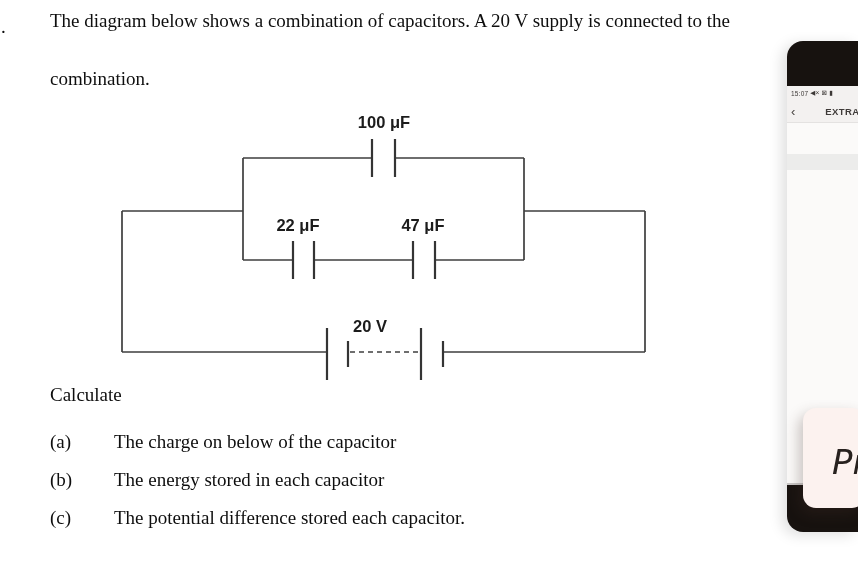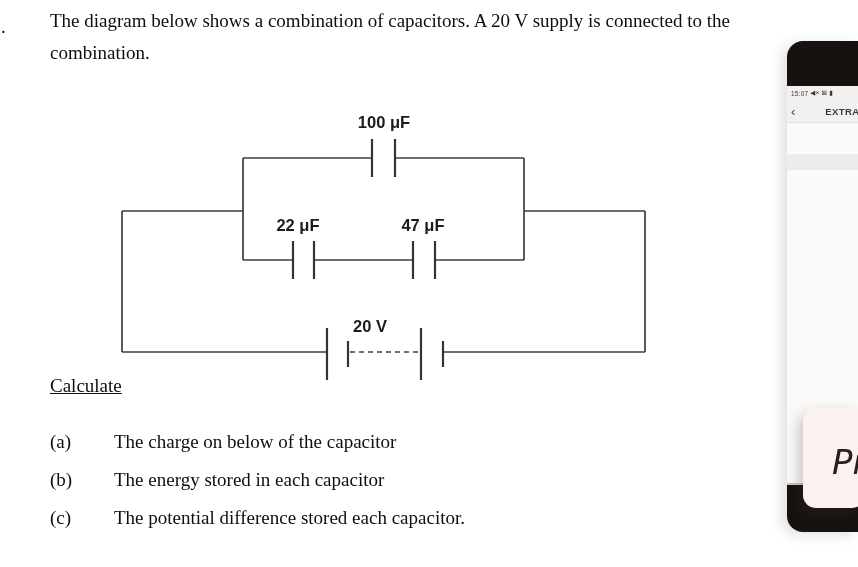--- a/index.html
+++ b/index.html
@@ -106,21 +106,21 @@
     color:#27211e;
     white-space:nowrap;
   }
 </style>
 </head>
 <body>
 
 <span class="abs serif" style="left:1px; top:14px;">.</span>
 
 <span class="abs serif" style="left:50px; top:8px;">The diagram below shows a combination of capacitors. A 20 V supply is connected to the</span>
-<span class="abs serif" style="left:50px; top:40px;text-align:center;">combination.</span>
+<span class="abs serif" style="left:50px; top:66px;text-align:center;">combination.</span>
 
 <svg id="circuit-svg" viewBox="0 0 858 567">
   <g>
 
     <path class="wire" d="M243 158 H372 M395 158 H524"></path>
 
     <path class="wire" d="M243 158 V260 M524 158 V260"></path>
 
     <path class="wire" d="M243 260 H293 M314 260 H413 M435 260 H524"></path>
 
@@ -145,21 +145,21 @@
     <path class="plate" d="M348 341 V367 M443 341 V367"></path>
     <path class="dashed" d="M350 352 H418"></path>
   </g>
 
   <text class="clabel" x="384" y="128" text-anchor="middle">100 μF</text>
   <text class="clabel" x="298" y="231" text-anchor="middle">22 μF</text>
   <text class="clabel" x="423" y="231" text-anchor="middle">47 μF</text>
   <text class="clabel" x="370" y="332" text-anchor="middle">20 V</text>
 </svg>
 
-<span class="abs serif" style="left:50px; top:373px;text-decoration:underline;">Calculate</span>
+<span class="abs serif" style="left:50px; top:382px;">Calculate</span>
 
 <span class="abs serif" style="left:50px; top:429px;">(a)</span>
 <span class="abs serif" style="left:114px; top:429px;">The charge on below of the capacitor</span>
 
 <span class="abs serif" style="left:50px; top:467px;">(b)</span>
 <span class="abs serif" style="left:114px; top:467px;text-align:center;">The energy stored in each capacitor</span>
 
 <span class="abs serif" style="left:50px; top:505px;">(c)</span>
 <span class="abs serif" style="left:114px; top:505px;">The potential difference stored each capacitor.</span>
 

